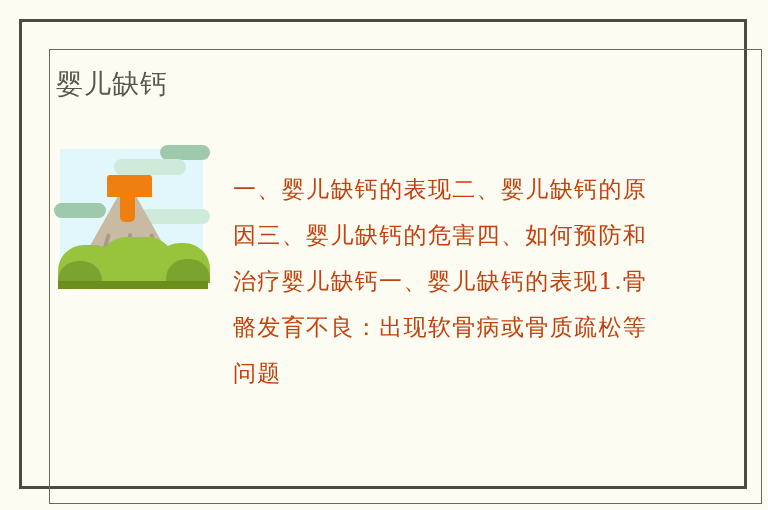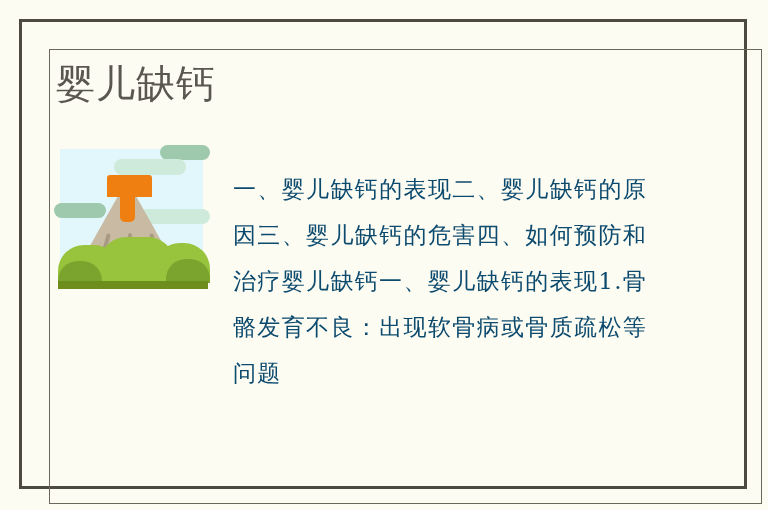--- a/index.html
+++ b/index.html
@@ -42,21 +42,21 @@
     border: 1px solid #6b6859;
     box-sizing: border-box;
     background: transparent;
   }
 
   
   .title {
     position: absolute;
     left: 56px;
     top: 60px;
-    font-size: 39px;
+    font-size: 27px;
     line-height: 48px;
     color: #5a5750;
     letter-spacing: 1px;
     font-family: "DejaVu Sans", "Liberation Sans", sans-serif;
     font-weight: 400;
     white-space: nowrap;
   }
 
   
   .illustration {
@@ -150,21 +150,21 @@
 
   
   .body-text {
     position: absolute;
     left: 233px;
     top: 166px;
     width: 414px;
     font-family: "DejaVu Serif", "Liberation Serif", serif;
     font-size: 23px;
     line-height: 46px;
-    color: #0c4a6e;
+    color: #c2410c;
     letter-spacing: 1.2px;
     text-align: justify;
     word-break: break-all;
   }
 </style>
 </head>
 <body>
 
 <div class="page">
 

